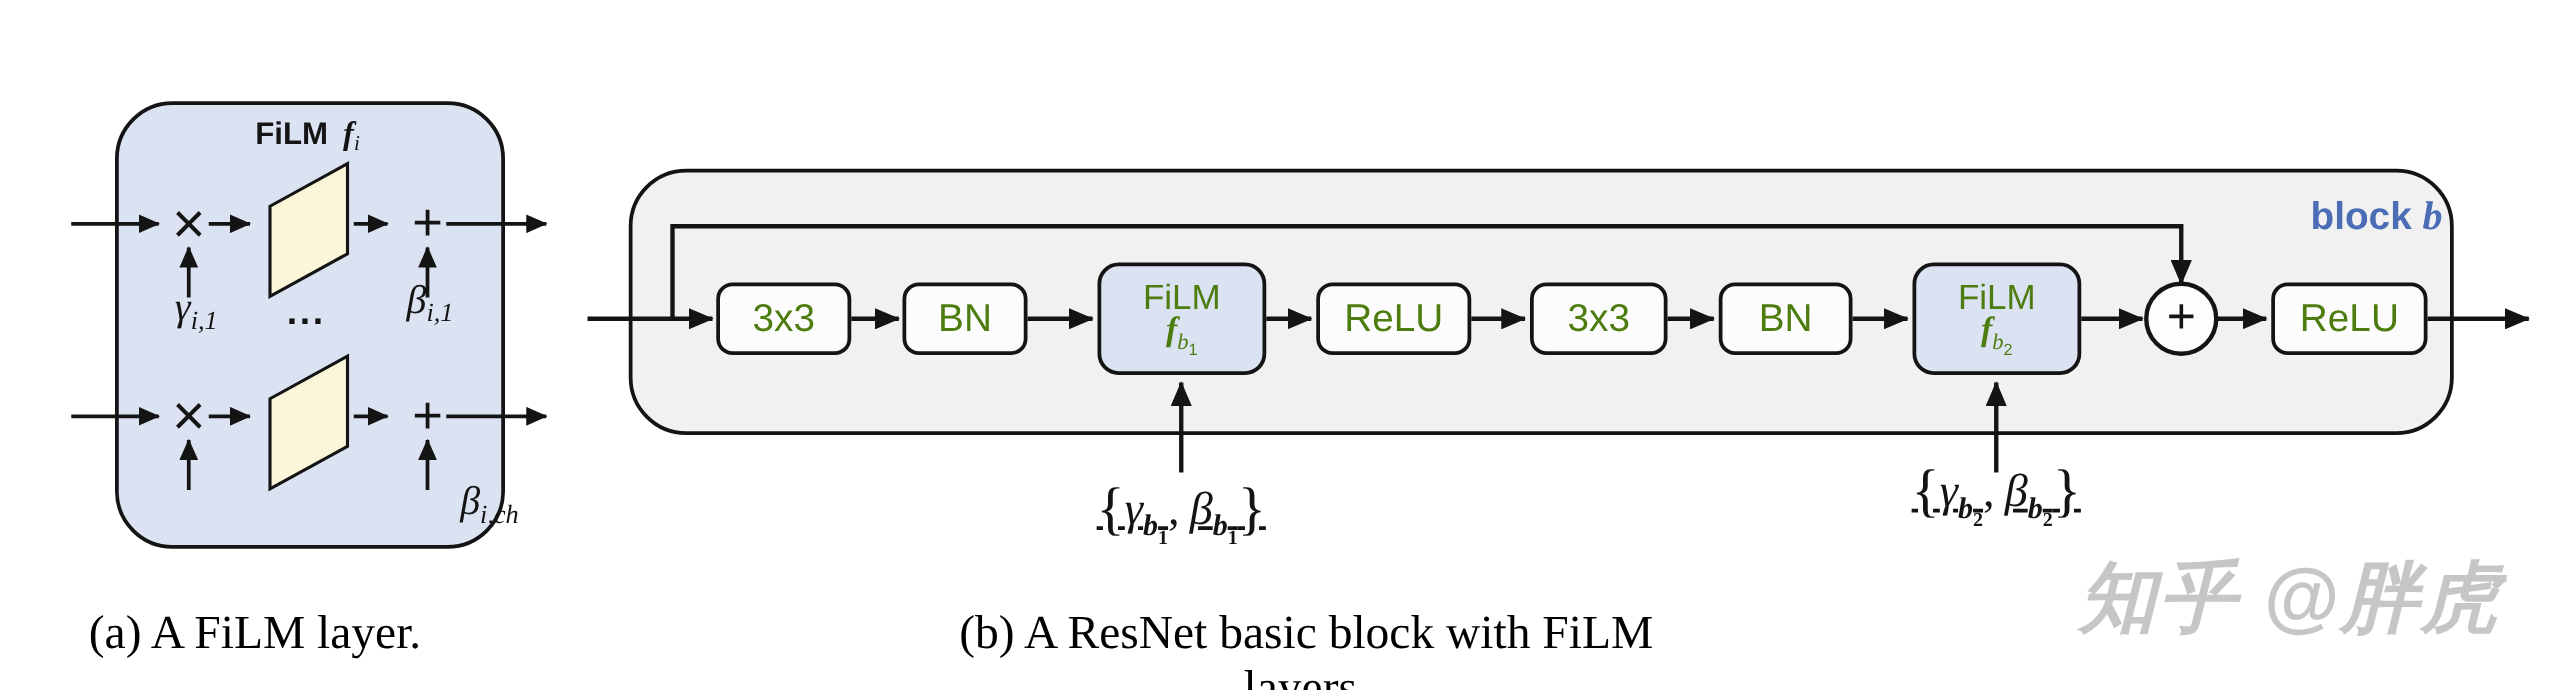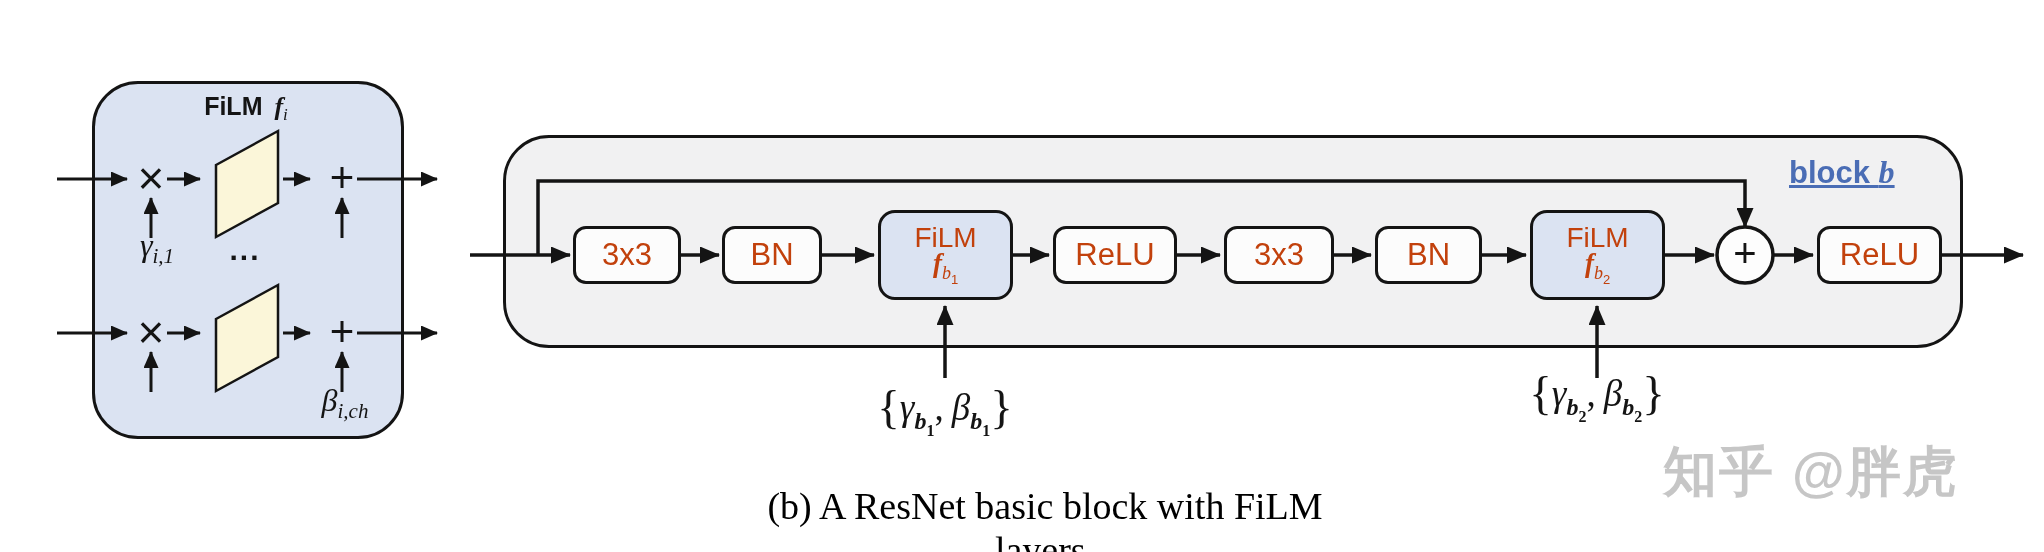--- a/index.html
+++ b/index.html
@@ -22,21 +22,21 @@
   .block-b-box {
     position:absolute; left:503px; top:135px; width:1460px; height:213px;
     background:#f1f1f2; border:3.5px solid #141414; border-radius:46px;
     box-sizing:border-box;
   }
   
   .node {
     position:absolute; box-sizing:border-box;
     display:flex; align-items:center; justify-content:center;
     background:#fcfcfc; border:3px solid #141414; border-radius:13px;
-    font-size:31px; color:#c2410c;
+    font-size:31px; color:#4d7c0f;
   }
   .node.film {
     background:#dbe3f2; border-radius:17px; flex-direction:column; line-height:1.04;
   }
   .film-name { font-size:28px; }
   .film-f    { font-size:27px; margin-top:-3px; }
 
   
   .mi { font-family:"Liberation Serif", serif; font-style:italic; }
   .mf { font-family:"Liberation Serif", serif; font-style:italic; font-weight:bold; }
@@ -64,50 +64,50 @@
     font-size:32px; color:#141414;
   }
   .osub { font-size:21px; vertical-align:-7px;margin-top:48px; }
 
   .dots {
     position:absolute; left:215px; top:233px; width:60px; text-align:center;
     font-size:30px; font-weight:bold; letter-spacing:2px;
   }
 
   .block-label {
-    position:absolute; left:1789px; top:154px; width:165px; text-align:left;
-    font-size:31px; font-weight:bold; color:#4a6db5;text-decoration:underline;
+    position:absolute; left:1789px; top:154px; width:165px; text-align:right;
+    font-size:31px; font-weight:bold; color:#4a6db5;
   }
   .block-label .mi { font-size:32px; font-weight:600; }
 
   .circle-plus {
     position:absolute; left:1725px; top:233px; width:40px; height:40px;
     text-align:center; line-height:40px; font-size:40px; font-weight:500;
   }
 
   .paramset {
     position:absolute; width:280px; text-align:center;
-    font-family:"Liberation Serif", serif; font-size:37px; color:#141414;
+    font-family:"Liberation Serif", serif; font-size:37px; color:#141414;text-decoration:underline;
   }
   .brace { font-size:47px; vertical-align:-3px; font-style:normal; }
   .psub    { font-size:24px; vertical-align:-9px; font-weight:bold; }
   .psubsub { font-size:16px; vertical-align:-16px; font-weight:bold; font-style:normal; }
   .psep  { margin-right:8px; }
 
   .caption {
     position:absolute; top:484px; text-align:center;
     font-family:"Liberation Serif", serif; font-size:38px; color:#000000;
   }
   .caption-a { left:24px;  width:360px; }
   .caption-b { left:745px; width:600px; }
 
   .watermark {
     position:absolute; left:1663px; top:436px; width:380px;
-    font-size:54px; font-weight:600; letter-spacing:2px;
-    color:#c6c6c6; white-space:nowrap;
+    font-size:62px; font-weight:600; letter-spacing:2px;
+    color:#c6c6c6; white-space:nowrap;font-style:italic;
   }
 </style>
 </head>
 <body>
 
 <div class="canvas">
 
   <div class="layer boxes">
 
     <div class="film-a-box"></div>
@@ -205,37 +205,41 @@
     </div>
 
     <div class="op op-times" style="left:127px; top:155px;">×</div>
     <div class="op op-plus" style="left:320px; top:157px;">+</div>
     <div class="op op-times" style="left:127px; top:309px;">×</div>
     <div class="op op-plus" style="left:320px; top:311px;">+</div>
 
     <div class="oplabel" style="left:87px; top:227px;">
       <span>γ</span><span class="osub">i,1</span>
     </div>
-    <div class="oplabel" style="left:275px; top:382px;">
+    <div class="oplabel" style="left:274px; top:221px;">
+      <span>β</span><span class="osub">i,1</span>
+    </div>
+    <div class="oplabel" style="left:275px; top:382px;text-align:right;">
       <span>β</span><span class="osub">i,ch</span>
     </div>
 
     <div class="dots">...</div>
 
     <div class="block-label">
       <span>block</span>
       <span class="mi">b</span>
     </div>
 
     <div class="circle-plus">+</div>
 
     <div class="paramset" style="left:805px; top:380px;">
       <span class="brace">{</span><span class="mi">γ</span><span class="mi psub">b</span><span class="psubsub">1</span><span class="psep">,</span><span class="mi">β</span><span class="mi psub">b</span><span class="psubsub">1</span><span class="brace">}</span>
     </div>
     <div class="paramset" style="left:1457px; top:366px;">
       <span class="brace">{</span><span class="mi">γ</span><span class="mi psub">b</span><span class="psubsub">2</span><span class="psep">,</span><span class="mi">β</span><span class="mi psub">b</span><span class="psubsub">2</span><span class="brace">}</span>
     </div>
 
+    <div class="caption caption-a">(a) A FiLM layer.</div>
     <div class="caption caption-b">(b) A ResNet basic block with FiLM layers.</div>
 
     <div class="watermark">知乎 @胖虎</div>
   </div>
 </div>
 
 </body></html>

